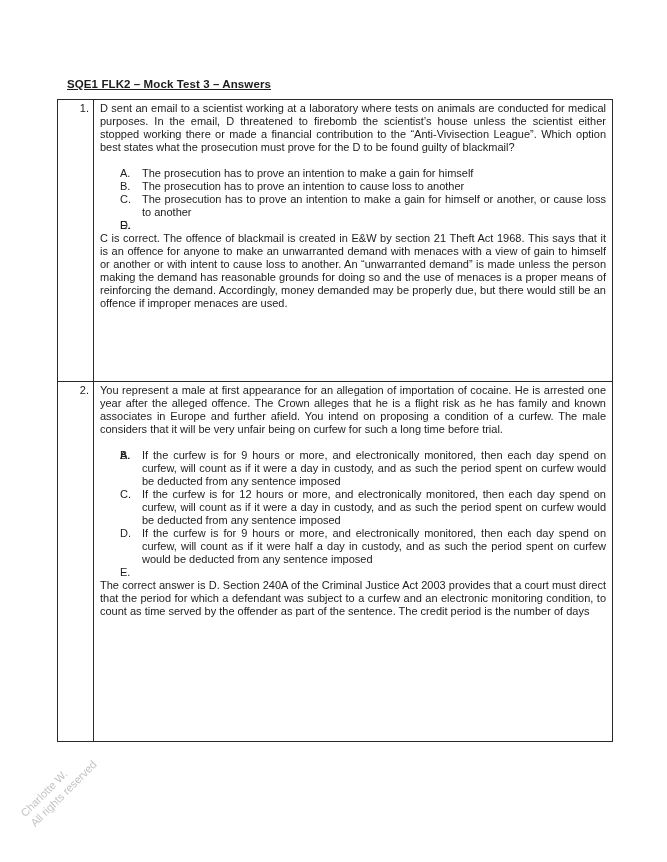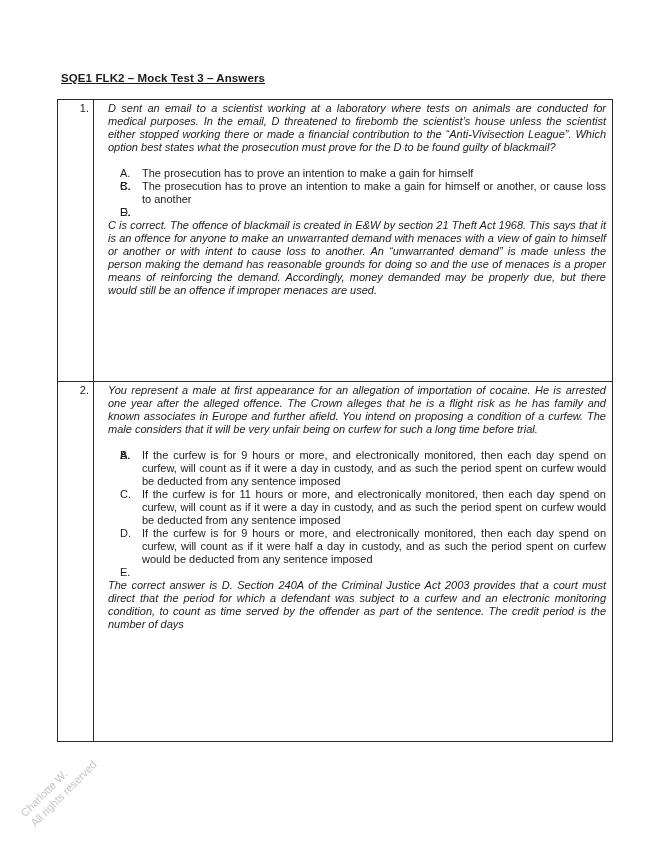--- a/index.html
+++ b/index.html
@@ -12,21 +12,21 @@
     height: 862px;
     position: relative;
     overflow: hidden;
     font-family: "Liberation Sans", sans-serif;
     color: #1c1c1c;
   }
   .page-title {
     position: absolute;
     left: 57px;
     top: 68px;
-    margin: 4px;
+    margin: 10px;
     font-size: 11.5px;
     font-weight: bold;
     text-decoration: underline;
     letter-spacing: 0.1px;
     white-space: nowrap;
   }
   .qtable {
     position: absolute;
     left: 57px;
     top: 99px;
@@ -55,23 +55,22 @@
   .content-cell {
     flex: 1 1 auto;
     box-sizing: border-box;
     padding: 2px 6px 12px 6px;
     font-size: 11px;
     line-height: 13px;
   }
   .row-1 { min-height: 281px; }
   .row-2 { min-height: 359px; }
   .para {
-    margin: 0 0 13px 8px;
+    margin: 0 0 13px 0;
     text-align: justify;
-    font-style: italic;
   }
   .para:last-child {
     margin-bottom: 0;
   }
   .options {
     margin: 0 0 13px 0;
   }
   .option {
     position: relative;
     padding-left: 42px;
@@ -108,20 +107,21 @@
     <div class="num-cell">1.</div>
     <div class="content-cell">
       <p class="para">D sent an email to a scientist working at a laboratory where tests on animals are conducted for medical purposes.  In the email, D threatened to firebomb the scientist’s house unless the scientist either stopped working there or made a financial contribution to the “Anti-Vivisection League”.  Which option best states what the prosecution must prove for the D to be found guilty of blackmail?</p>
       <div class="options">
         <div class="option">
           <span class="letter">A.</span>
           <span>The prosecution has to prove an intention to make a gain for himself</span>
         </div>
         <div class="option">
           <span class="letter">B.</span>
+          <span>The prosecution has to prove an intention to cause loss to another</span>
         </div>
         <div class="option">
           <span class="letter">C.</span>
           <span>The prosecution has to prove an intention to make a gain for himself or another, or cause loss to another</span>
         </div>
         <div class="option">
           <span class="letter">D.</span>
         </div>
         <div class="option">
           <span class="letter">E.</span>
@@ -138,21 +138,21 @@
       <div class="options">
         <div class="option">
           <span class="letter">A.</span>
         </div>
         <div class="option">
           <span class="letter">B.</span>
           <span>If the curfew is for 9 hours or more, and electronically monitored, then each day spend on curfew, will count as if it were a day in custody, and as such the period spent on curfew would be deducted from any sentence imposed</span>
         </div>
         <div class="option">
           <span class="letter">C.</span>
-          <span>If the curfew is for 11 hours or more, and electronically monitored, then each day spend on curfew, will count as if it were a day in custody, and as such the period spent on curfew would be deducted from any sentence imposed</span>
+          <span>If the curfew is for 12 hours or more, and electronically monitored, then each day spend on curfew, will count as if it were a day in custody, and as such the period spent on curfew would be deducted from any sentence imposed</span>
         </div>
         <div class="option">
           <span class="letter">D.</span>
           <span>If the curfew is for 9 hours or more, and electronically monitored, then each day spend on curfew, will count as if it were half a day in custody, and as such the period spent on curfew would be deducted from any sentence imposed</span>
         </div>
         <div class="option">
           <span class="letter">E.</span>
         </div>
       </div>
       <p class="para">The correct answer is D.  Section 240A of the Criminal Justice Act 2003 provides that a court must direct that the period for which a defendant was subject to a curfew and an electronic monitoring condition, to count as time served by the offender as part of the sentence.  The credit period is the number of days</p>

